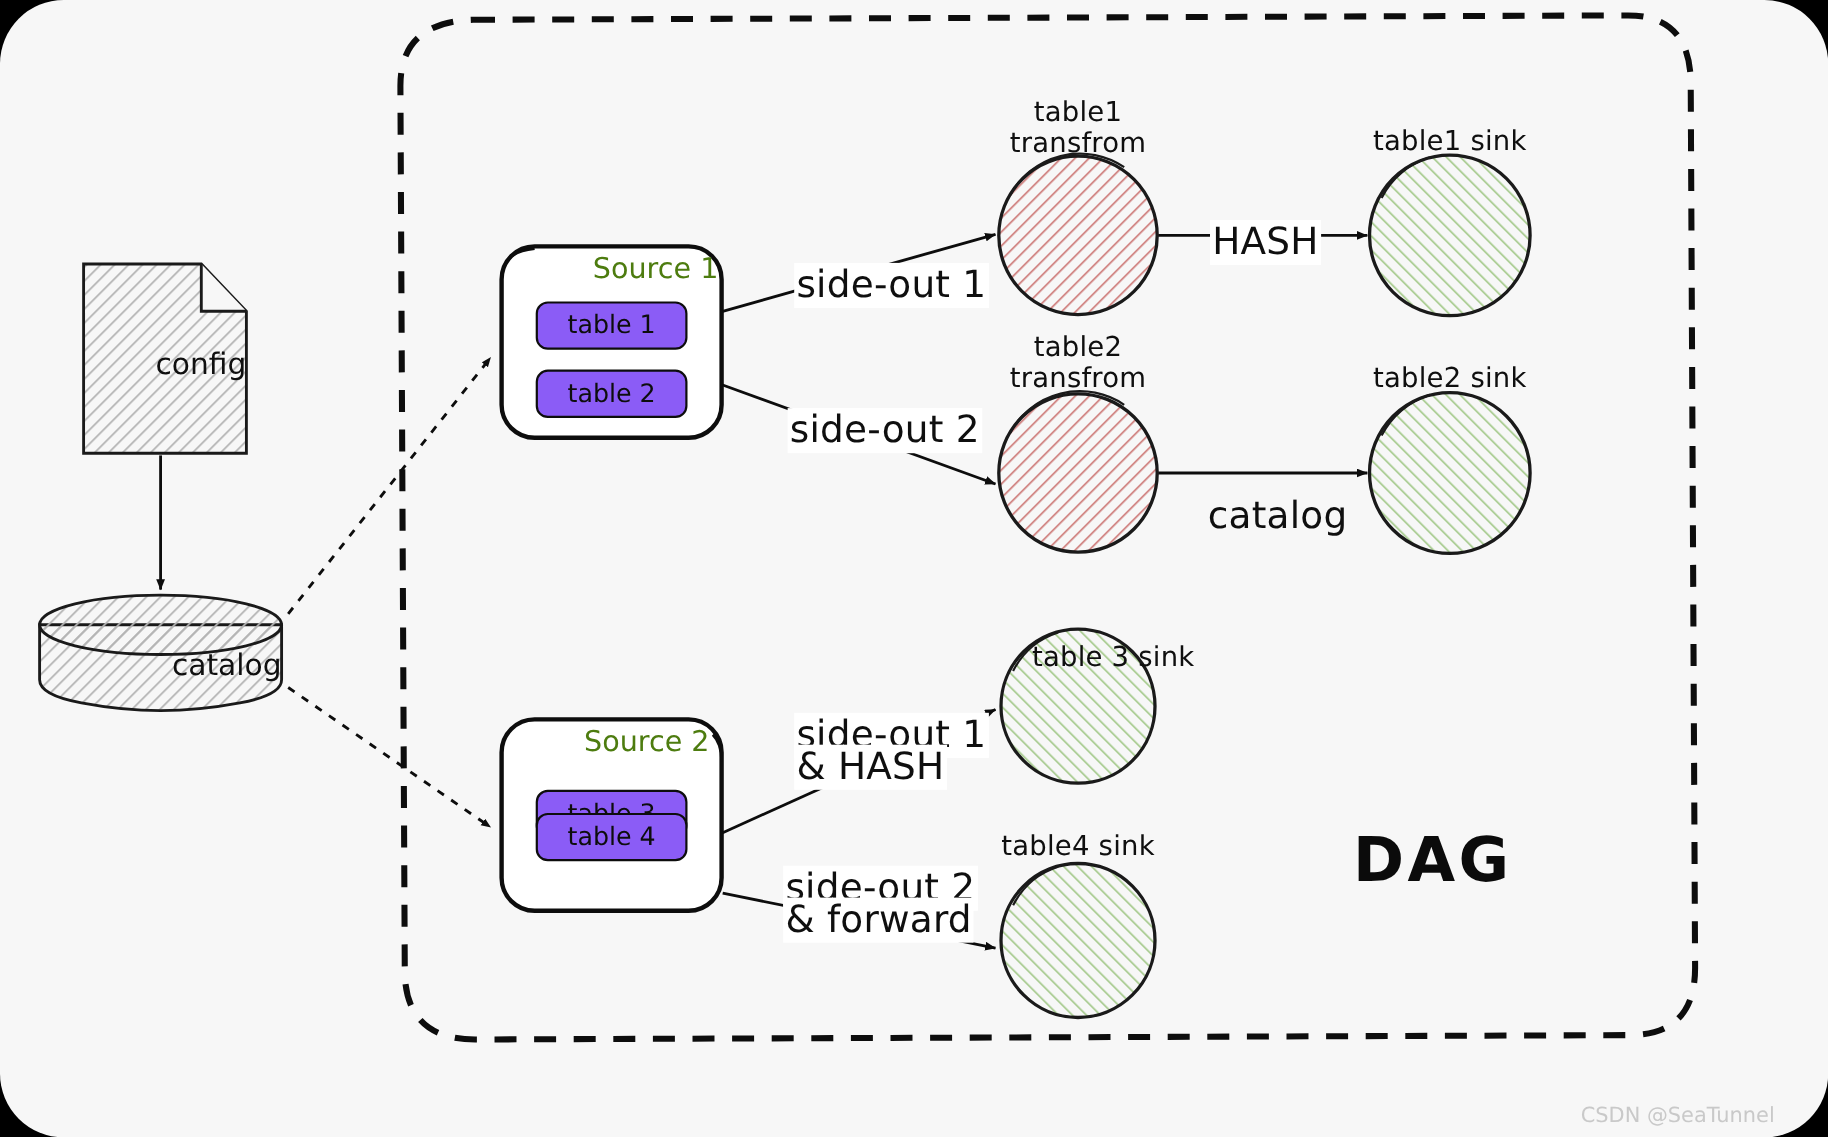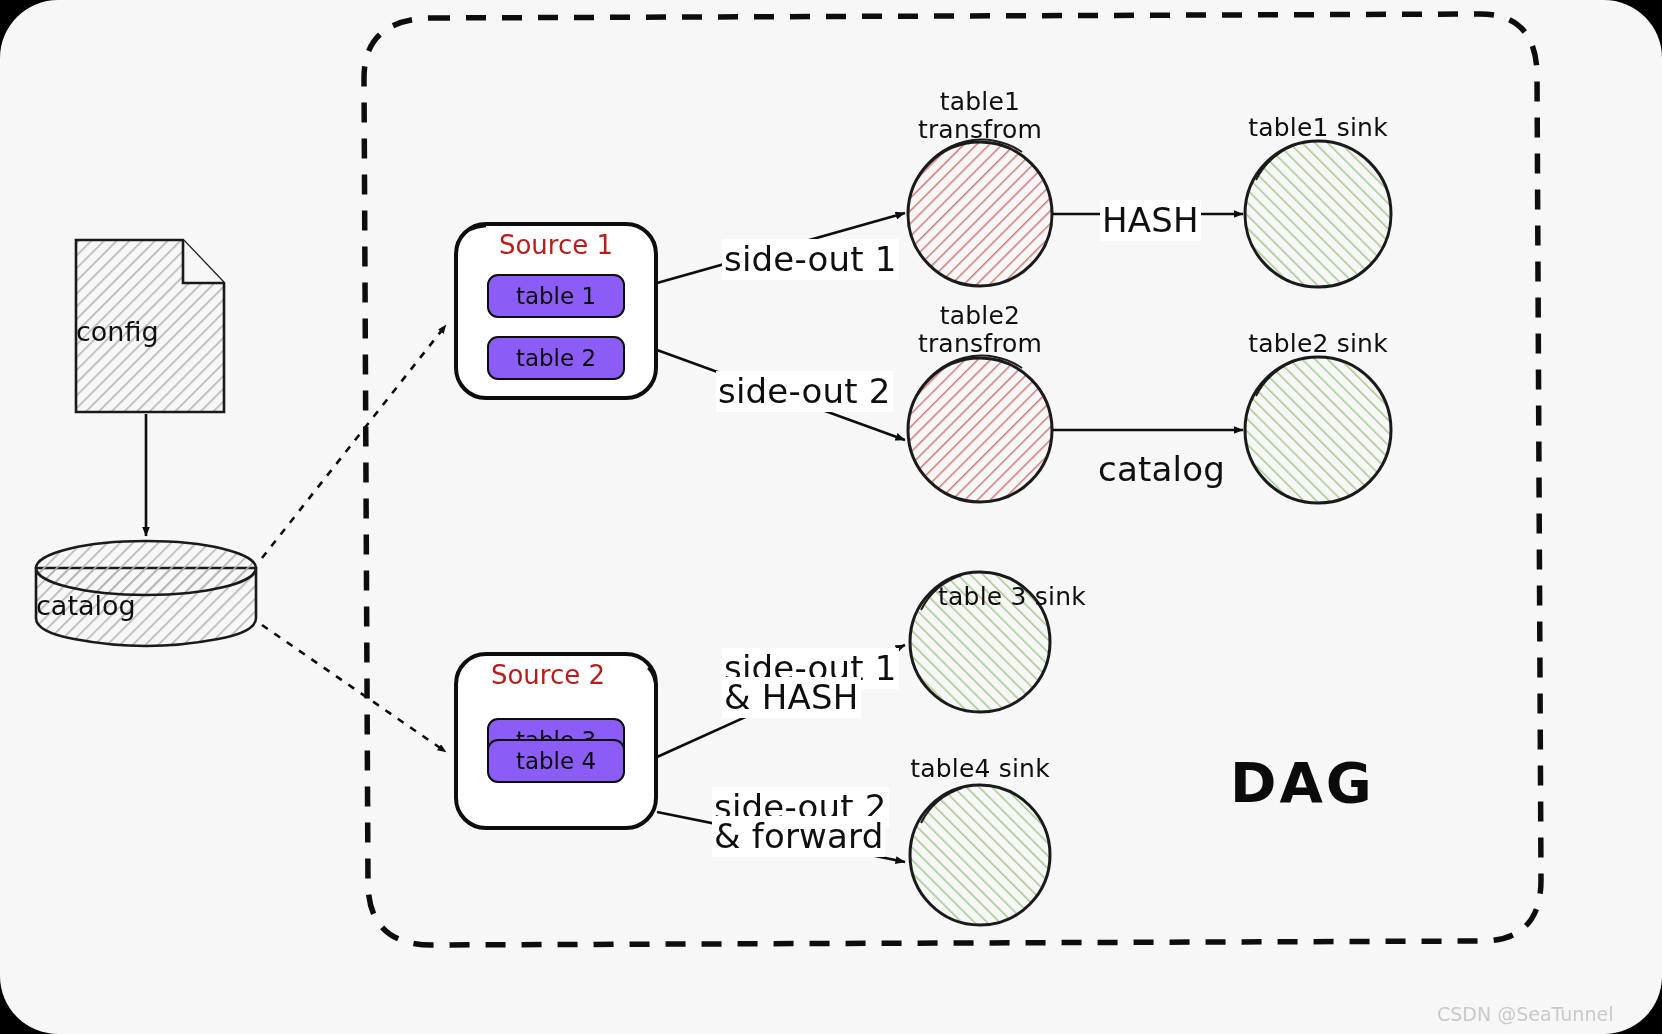--- a/index.html
+++ b/index.html
@@ -52,43 +52,44 @@
     letter-spacing: 0.2px;
   }
   .edge-label.nobg {
     background: transparent;
   }
   .shape-text {
     position: absolute;
     font-family: "DejaVu Sans", sans-serif;
     font-size: 27px;
     color: #0f0f0f;
-    text-align: left;
+    text-align: right;
     white-space: pre;
   }
   .table-chip {
     position: absolute;
     background: #8b5cf6;
     border: 2.4px solid #0d0d0d;
     border-radius: 11px;
     display: flex;
     align-items: center;
     justify-content: center;
     font-family: "DejaVu Sans", sans-serif;
     font-size: 23px;
     color: #0d0d0d;
     box-sizing: border-box;
   }
   .source-title {
     position: absolute;
     font-family: "DejaVu Sans", sans-serif;
     font-size: 26px;
-    color: #b91c1c;
+    color: #4d7c0f;
     text-align: center;
     white-space: pre;
+    padding-left: 40px;
   }
   #dag-text {
     position: absolute;
     font-family: "DejaVu Sans", sans-serif;
     font-size: 56px;
     font-weight: 700;
     color: #0b0b0b;
     letter-spacing: 3px;
     white-space: pre;
   }

